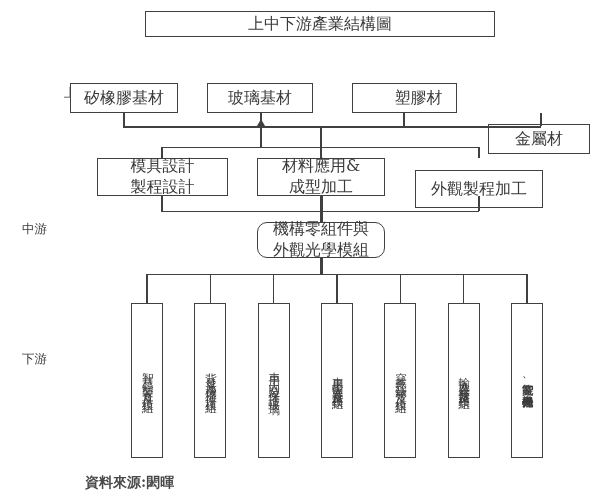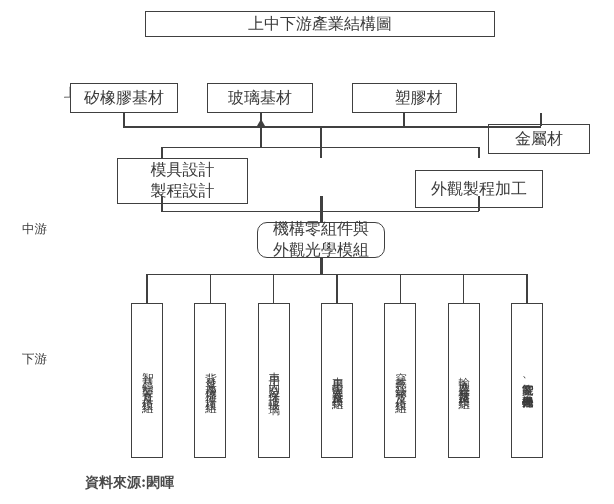--- a/index.html
+++ b/index.html
@@ -98,23 +98,27 @@
   <div class="ln" style="left:540.25px;top:113px;width:1.5px;height:13px;"></div>
   <div class="ln" style="left:123.25px;top:126px;width:418px;height:1.5px;"></div>
 
   <div class="arrow-up" style="left:257px;top:119px;"></div>
 
   <div class="ln" style="left:320.25px;top:126px;width:1.5px;height:32px;"></div>
   <div class="ln" style="left:162px;top:146.5px;width:318px;height:1.5px;"></div>
   <div class="ln" style="left:161.25px;top:147px;width:1.5px;height:11px;"></div>
   <div class="ln" style="left:478.25px;top:147px;width:1.5px;height:11px;"></div>
 
-  <div class="box" style="left:97px;top:158px;width:131px;height:46px;margin-left:20px;">
+  <div class="box" style="left:97px;top:158px;width:131px;height:38px;">
     <span>模具設計</span>
     <span>製程設計</span>
+  </div>
+  <div class="box" style="left:257px;top:158px;width:128px;height:38px;">
+    <span>材料應用&amp;</span>
+    <span>成型加工</span>
   </div>
   <div class="box" style="left:415px;top:170px;width:128px;height:38px;">
     <span>外觀製程加工</span>
     <span></span>
   </div>
 
   <div class="ln" style="left:161.25px;top:196px;width:1.5px;height:15px;"></div>
   <div class="ln" style="left:320px;top:196px;width:2.5px;height:26px;"></div>
   <div class="ln" style="left:478.25px;top:196px;width:1.5px;height:15px;"></div>
   <div class="ln" style="left:161.25px;top:210.5px;width:318px;height:1.5px;"></div>

